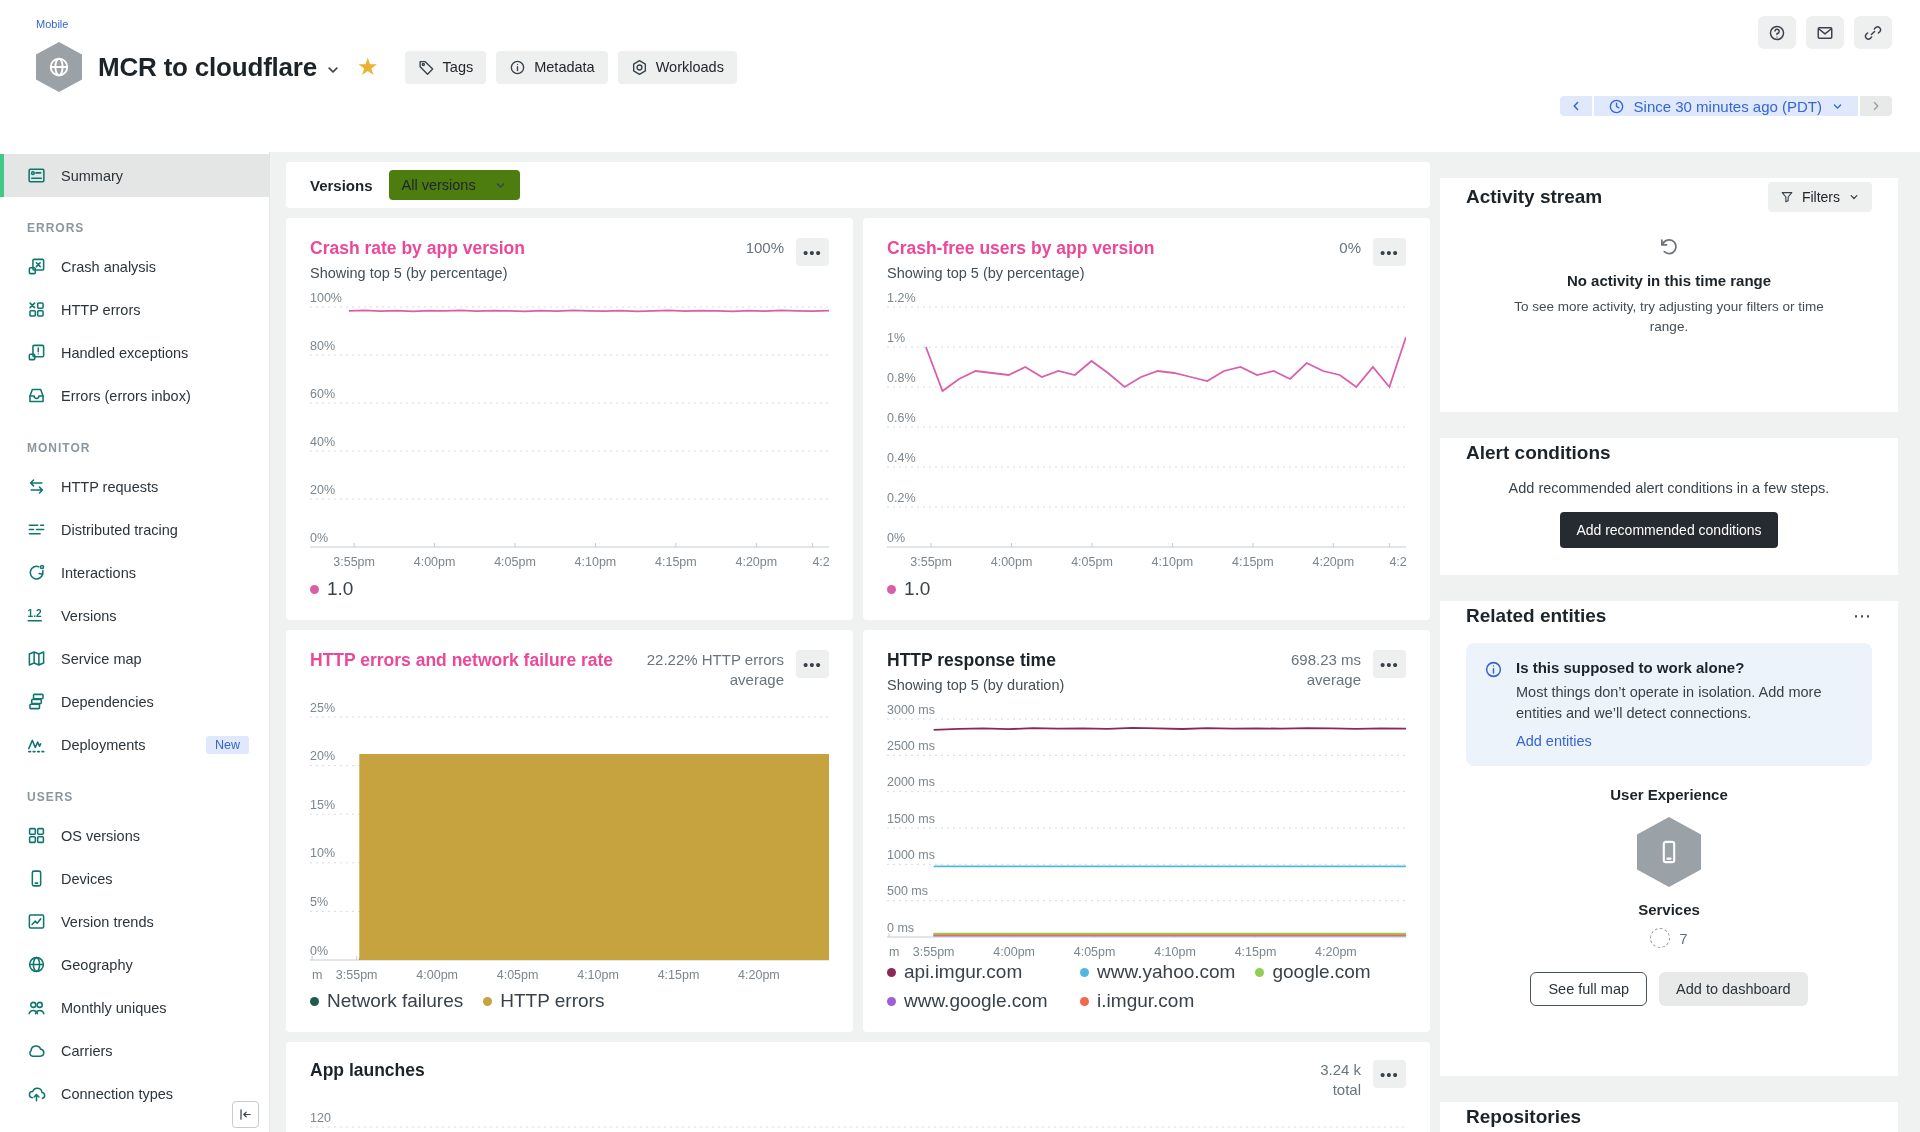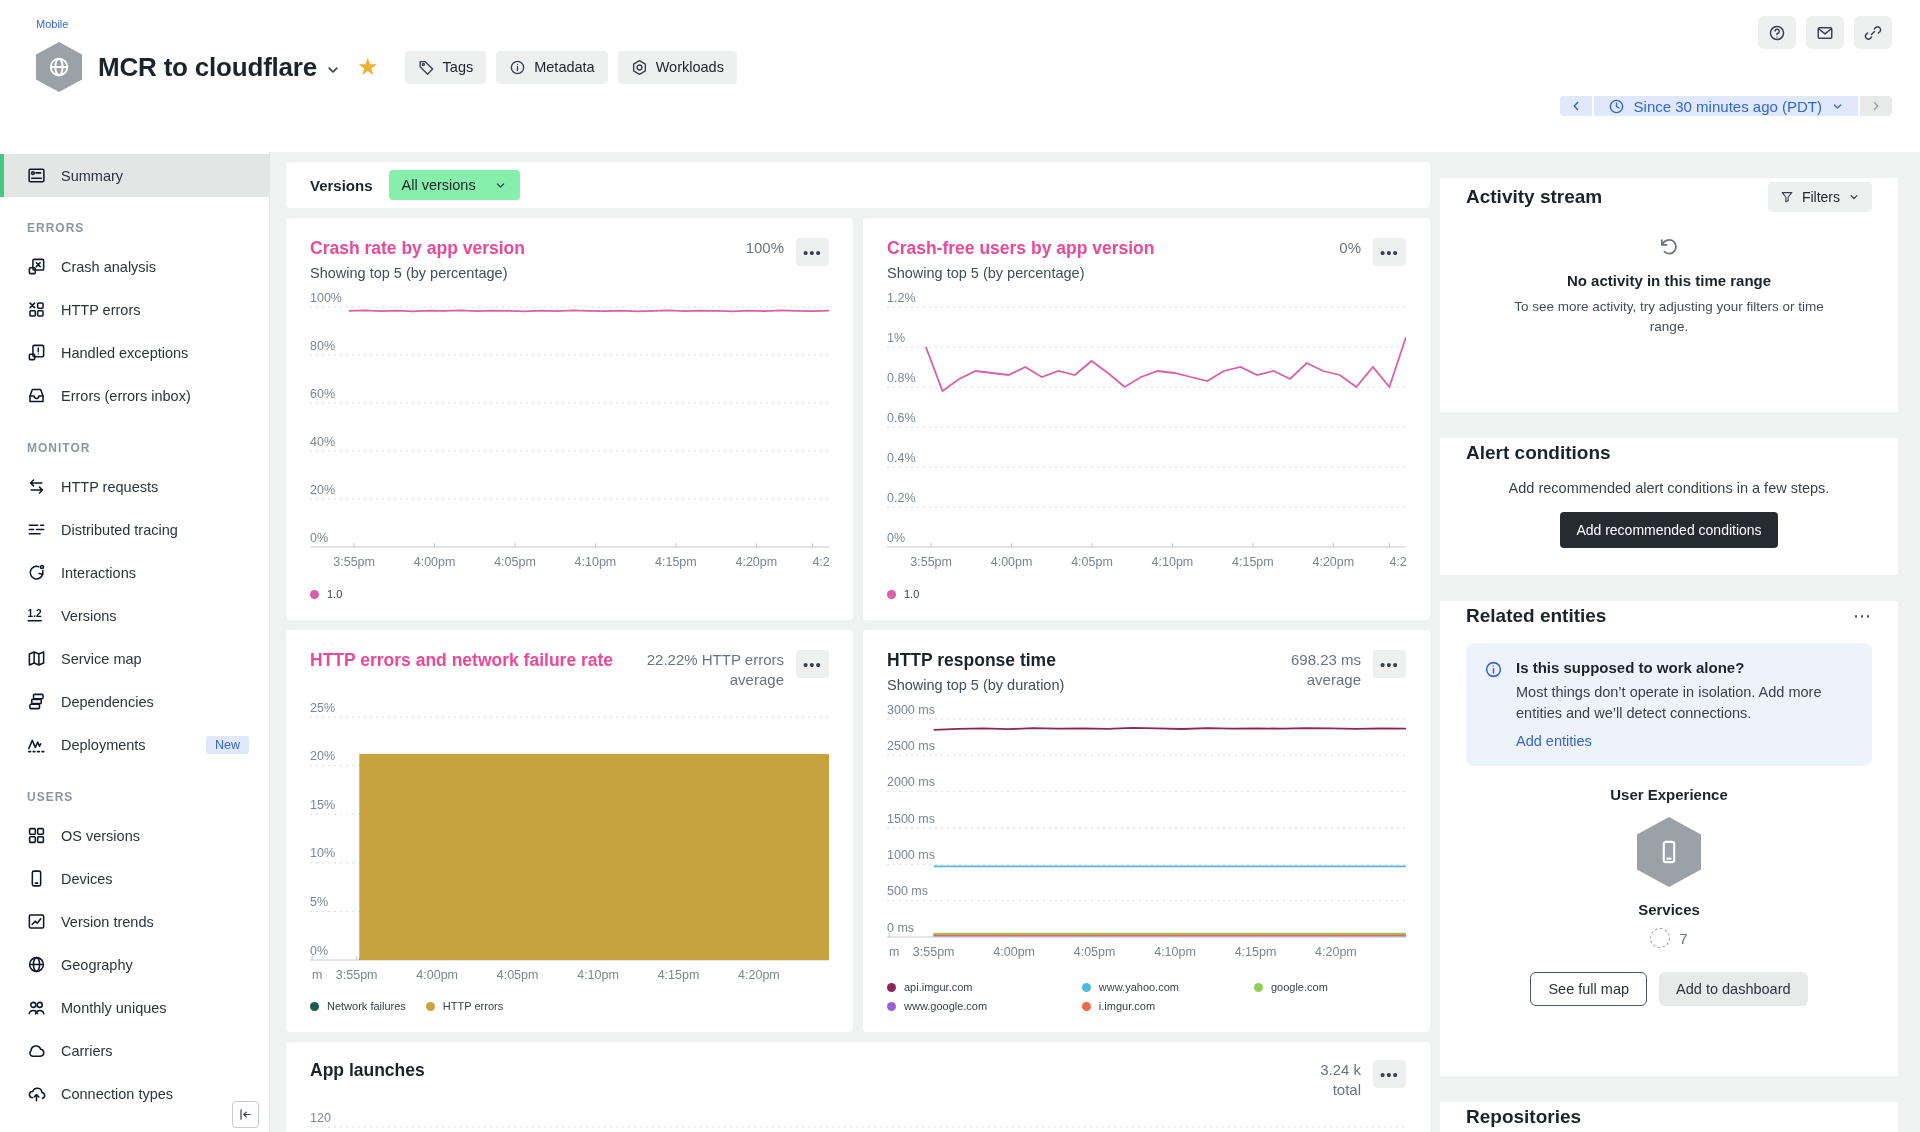--- a/index.html
+++ b/index.html
@@ -36,47 +36,47 @@
   .tp-main .chev { width:13px; height:13px; }
 
   
   .bodyrow { display:flex; height:980px; background:#f0f1f1; overflow:hidden; }
 
   
   .sidebar { width:270px; background:#fff; border-right:1px solid #e3e5e5; position:relative; padding-top:2px; flex-shrink:0; }
   .s-item { height:43px; display:flex; align-items:center; padding:0 20px 0 27px; cursor:pointer; position:relative; font-size:14.5px; color:#2c343a; }
   .s-item.active { background:#e4e6e6; }
   .s-item.active::before { content:""; position:absolute; left:0; top:0; bottom:0; width:4px; background:#43c986; }
-  .s-icon { width:19px; height:19px; color:#0f172a; margin-right:15px; flex-shrink:0; }
+  .s-icon { width:19px; height:19px; color:#0f766e; margin-right:15px; flex-shrink:0; }
   .s-head { font-size:12px; font-weight:700; letter-spacing:1px; color:#8b969e; padding:24px 27px 10px; }
   .badge { margin-left:auto; background:#dfe9fb; color:#3565d4; font-size:12.5px; padding:2px 9px; border-radius:3px; }
   .collapse-btn { position:absolute; bottom:4px; right:10px; width:27px; height:27px; background:#fff;
                   border:1px solid #c6cbce; border-radius:4px; display:flex; align-items:center; justify-content:center; cursor:pointer; }
   .collapse-btn .glyph { width:15px; height:15px; color:#39424a; }
 
   
   .main { flex:1; padding:10px 10px 0 16px; min-width:0; }
   .vbar { background:#fff; border-radius:4px; height:46px; display:flex; align-items:center; padding:0 24px; gap:16px; }
   .vbar-label { font-size:15px; font-weight:700; }
-  .drop-btn { display:flex; align-items:center; gap:18px; background:#86efac; border:none; border-radius:4px;
+  .drop-btn { display:flex; align-items:center; gap:18px; background:#4d7c0f; border:none; border-radius:4px;
               padding:7px 13px; font-size:14.5px; color:#21262b; font-family:inherit; cursor:pointer; }
   .drop-btn .glyph { width:13px; height:13px; color:#39424a; }
   .grid { margin-top:10px; display:grid; grid-template-columns:1fr 1fr; gap:10px; }
   .card { background:#fff; border-radius:4px; padding:20px 24px; height:402px; display:flex; flex-direction:column; }
   .card.full { margin-top:10px; height:280px; padding-top:18px; }
   .card-head { display:flex; align-items:flex-start; }
   .ttl-wrap { flex:1; min-width:0; }
   .c-title { font-size:17.5px; font-weight:700; color:#1d2429; line-height:1.25; }
   .c-title.link { color:#ec4899; cursor:pointer; }
   .c-sub { font-size:14.5px; color:#444e56; margin-top:5px; }
   .c-val { margin-left:12px; text-align:right; color:#69747c; font-size:15px; line-height:1.35; flex-shrink:0; }
   .menu-btn { margin-left:12px; width:33px; height:28px; border-radius:4px; background:#eef0f0; border:none;
               color:#39424a; font-size:15px; line-height:1; cursor:pointer; flex-shrink:0; letter-spacing:1px; }
   .plot { flex:1; margin-top:10px; min-height:0; }
-  .legend { display:flex; gap:20px; margin-top:24px; font-size:11px; color:#39424a; align-items:flex-end; flex-wrap:wrap; }
+  .legend { display:flex; gap:20px; margin-top:24px; font-size:19px; color:#39424a; align-items:flex-end; flex-wrap:wrap; }
   .legend.grid3 { display:grid; grid-template-columns:1.15fr 1fr 1fr; row-gap:7px; }
   .lg-item { display:flex; align-items:center; cursor:pointer; }
   .dot { width:9px; height:9px; border-radius:50%; display:inline-block; margin-right:8px; flex-shrink:0; }
 
   
   .rightcol { width:480px; padding:10px 22px 0 0; display:flex; flex-direction:column; gap:10px; flex-shrink:0; }
   .panel { background:#fff; padding:4px 26px;margin-top:16px; }
   .panel h2 { font-size:19px; font-weight:700; color:#1d2429; }
   .panel-head { display:flex; align-items:center; justify-content:space-between; }
   .filters-btn { display:flex; align-items:center; gap:8px; background:#eef0f0; border:none; border-radius:4px;

